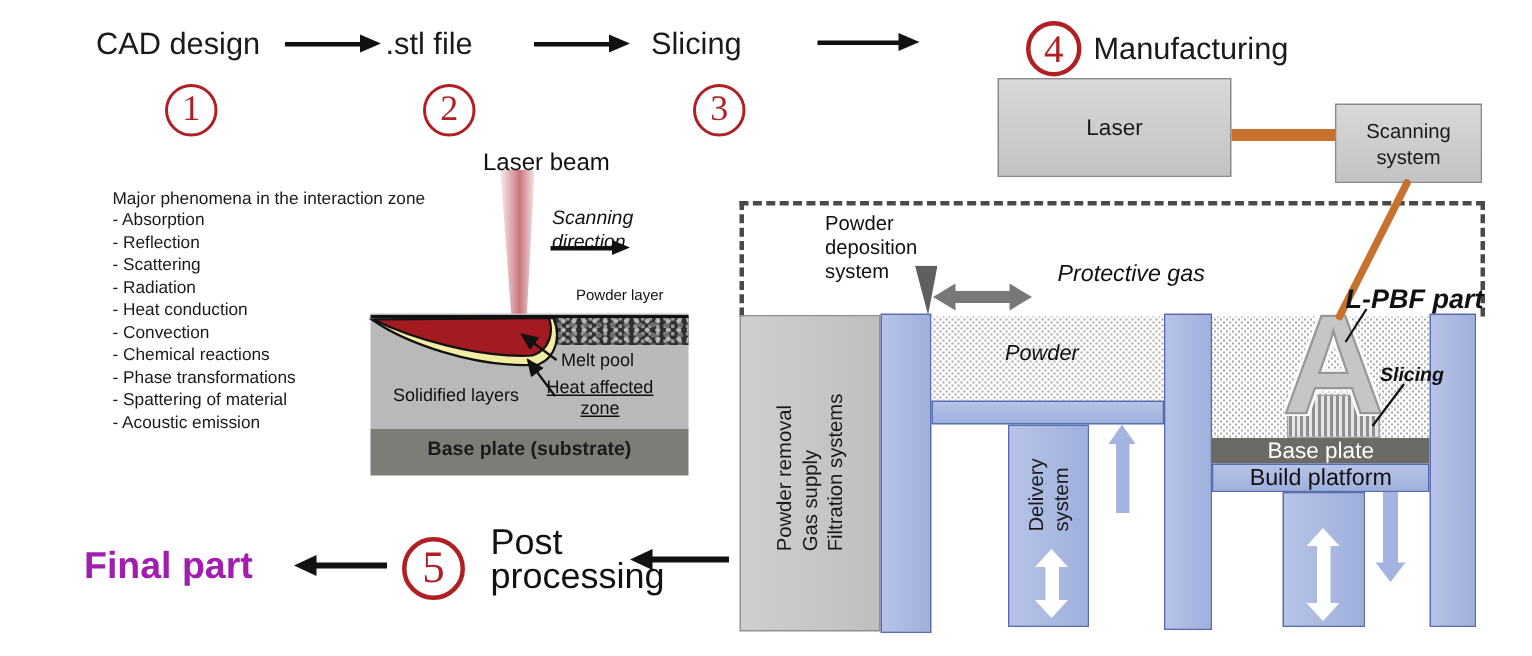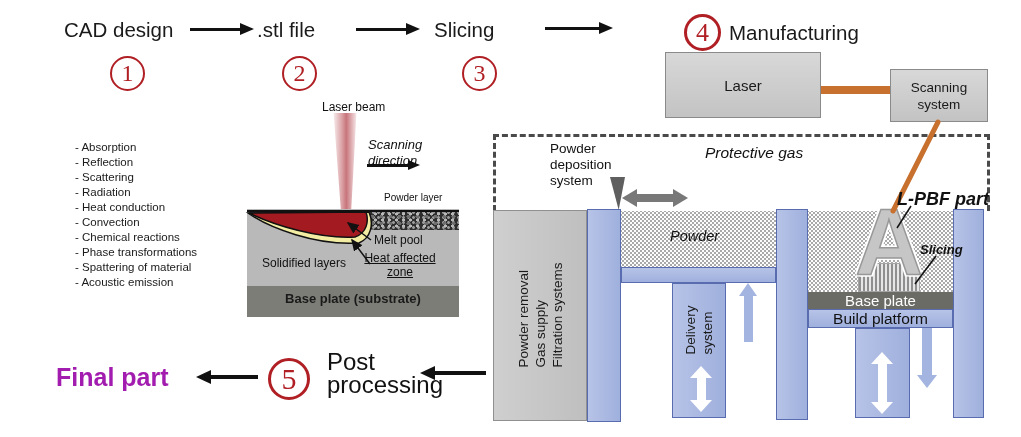--- a/index.html
+++ b/index.html
@@ -77,34 +77,35 @@
   <div class="abs" style="left:545px;top:22px;width:68px;height:12px;">
     <div class="shaft" style="left:0;top:4.5px;width:56px;height:3px;"></div>
       <div class="head-r" style="right:0;top:0;"></div>
   </div>
   <div class="circ" style="left:110px;top:56px;width:35px;height:35px;font-size:24px;">1</div>
   <div class="circ" style="left:282px;top:56px;width:35px;height:35px;font-size:24px;">2</div>
   <div class="circ" style="left:462px;top:56px;width:35px;height:35px;font-size:24px;">3</div>
   <div class="circ" style="left:684px;top:14px;width:37px;height:37px;font-size:26px;border-width:3px;">4</div>
   <div class="abs flowlabel" style="left:729px;top:21px;">Manufacturing</div>
 
+  <div class="abs phen" style="left:75px;top:126px;">Major phenomena in the interaction zone</div>
   <div class="abs" style="left:75px;top:140px;">
     <div class="phen">- Absorption</div>
     <div class="phen">- Reflection</div>
     <div class="phen">- Scattering</div>
     <div class="phen">- Radiation</div>
     <div class="phen">- Heat conduction</div>
     <div class="phen">- Convection</div>
     <div class="phen">- Chemical reactions</div>
     <div class="phen">- Phase transformations</div>
     <div class="phen">- Spattering of material</div>
     <div class="phen">- Acoustic emission</div>
   </div>
 
-  <div class="lbl" style="left:322px;top:100px;font-size:12px;">Laser beam</div>
+  <div class="lbl" style="left:322px;top:100px;font-size:16px;">Laser beam</div>
   <div class="beam"></div>
   <div class="lbl ital pre" style="left:368px;top:137px;font-size:13px;line-height:16px;">Scanning
 direction</div>
   <div class="abs" style="left:367px;top:160px;width:53px;height:11px;">
     <div class="shaft" style="left:0;top:4px;width:43px;height:2.5px;"></div>
     <div class="head-r" style="right:0;top:0;border-top-width:5.5px;border-bottom-width:5.5px;border-left-width:12px;"></div>
   </div>
   <div class="lbl" style="left:384px;top:192px;font-size:10px;">Powder layer</div>
 
   <div class="xsec-gray"></div>
@@ -116,21 +117,21 @@
   <div class="lbl pre" style="left:362px;top:251px;width:76px;text-align:center;font-size:12px;line-height:14px;text-decoration:underline;">Heat affected
 zone</div>
   <div class="lbl" style="left:247px;top:291px;width:212px;text-align:center;font-size:13px;font-weight:600;color:#1a1a1a;">Base plate (substrate)</div>
 
   <div class="machbox" style="left:665px;top:52px;width:156px;height:66px;">Laser</div>
   <div class="machbox pre" style="left:890px;top:69px;width:98px;height:53px;font-size:13.5px;line-height:17px;">Scanning
 system</div>
   <div class="abs" style="left:821px;top:86px;width:69px;height:8px;background:#c8702e;"></div>
 
   <div class="chamber"></div>
-  <div class="lbl ital" style="left:705px;top:144px;font-size:15.5px;">Protective gas</div>
+  <div class="lbl ital" style="left:705px;top:174px;font-size:15.5px;">Protective gas</div>
   <div class="lbl pre" style="left:550px;top:141px;font-size:13.5px;line-height:16px;">Powder
 deposition
 system</div>
   <div class="deptri"></div>
   <div class="abs" style="left:622px;top:189px;width:66px;height:18px;">
     <div class="gshaft" style="left:12px;top:5px;width:42px;height:8px;"></div>
     <div class="ghead-l" style="left:0;top:0;"></div>
       <div class="ghead-r" style="right:0;top:0;"></div>
   </div>
 

